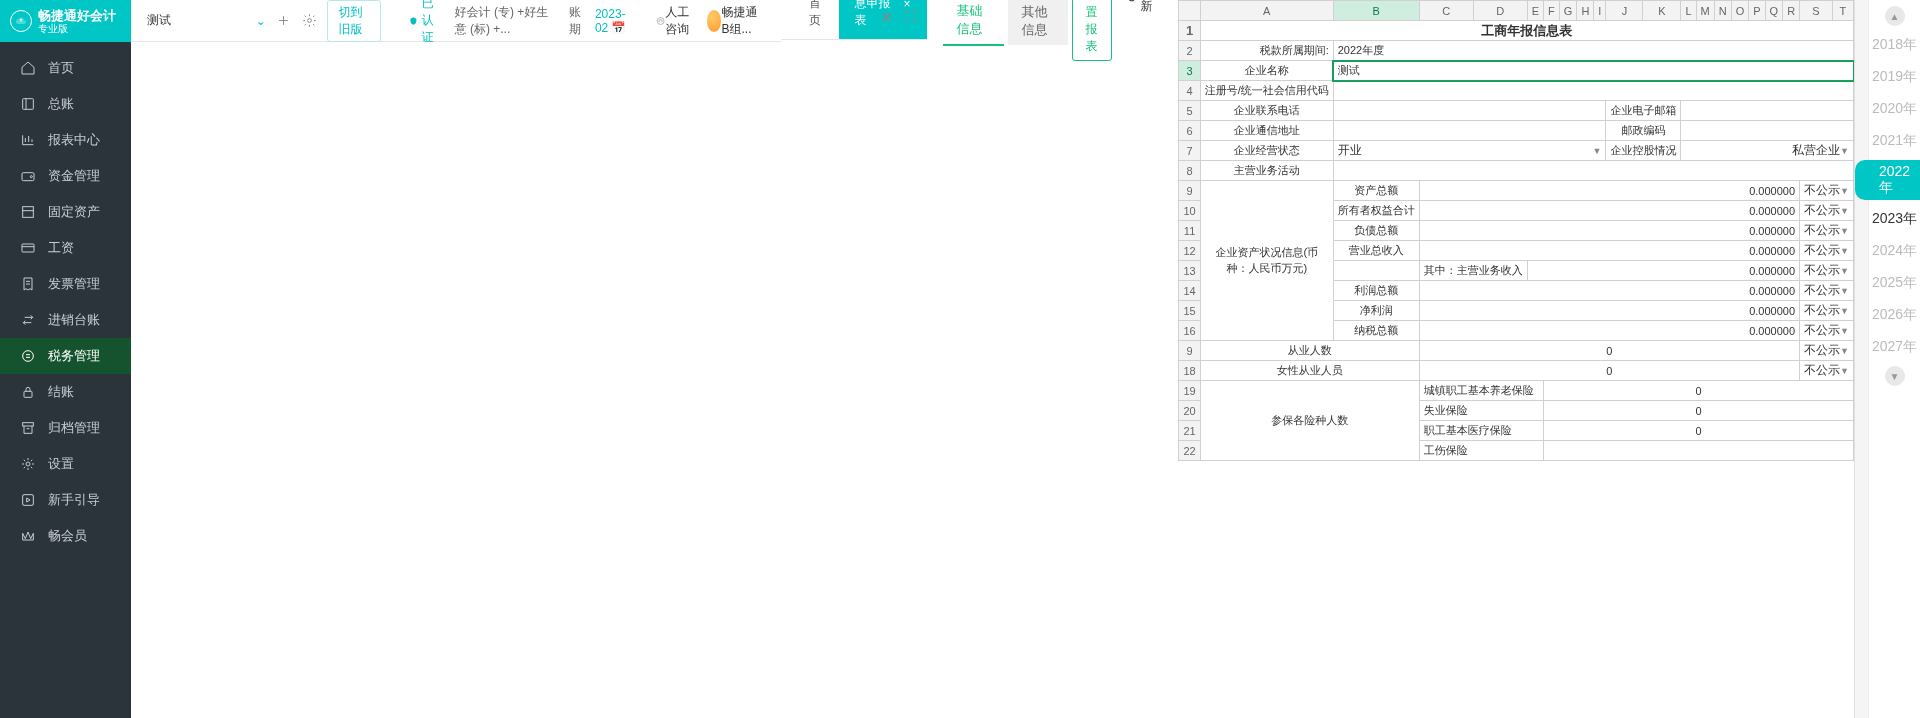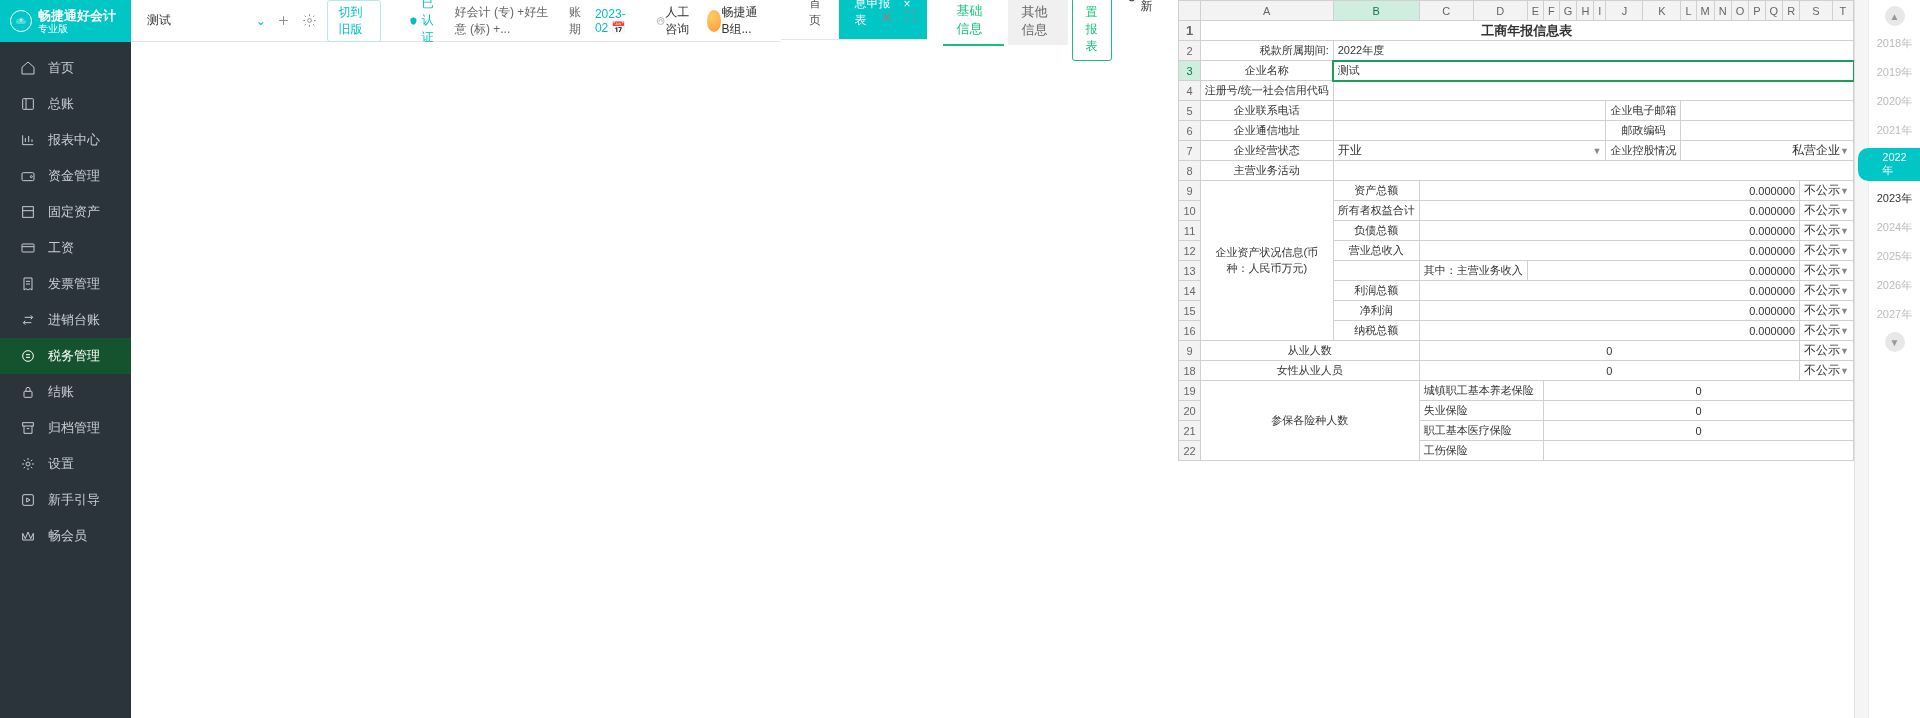--- a/index.html
+++ b/index.html
@@ -57,21 +57,21 @@
 .rn.sel{background:#cfeee0;color:#0a7a4a}
 .lbl{text-align:center;background:#fff}
 .val{text-align:left}
 .num{text-align:right}
 .dd{display:flex;justify-content:space-between;align-items:center}
 .dd .ar{color:#888;font-size:9px}
 .title-row td{text-align:center;font-size:13px;font-weight:600}
 .selrow td.inp{outline:2px solid #17a05c;outline-offset:-1px}
 .year-rail{width:52px;background:#fff;border-left:1px solid #eee;display:flex;flex-direction:column;align-items:center;padding-top:6px;gap:6px}
 .year-rail .arrow{width:20px;height:20px;border-radius:50%;background:#e8e8e8;display:flex;align-items:center;justify-content:center;color:#999;cursor:pointer;font-size:10px}
-.year-rail .yr{font-size:11px;color:#bbb;padding:4px 0;cursor:pointer}
+.year-rail .yr{font-size:14px;color:#bbb;padding:4px 0;cursor:pointer}
 .year-rail .yr.cur{background:#00c6c6;color:#fff;border-radius:10px;padding:3px 24px}
 .year-rail .yr.near{color:#333}
 .scrollbar{width:14px;background:#f5f5f5;border-left:1px solid #e0e0e0}
 </style>
 </head>
 <body>
 
 <div class="app">
 <div class="sidebar">
 <div class="logo-area">

